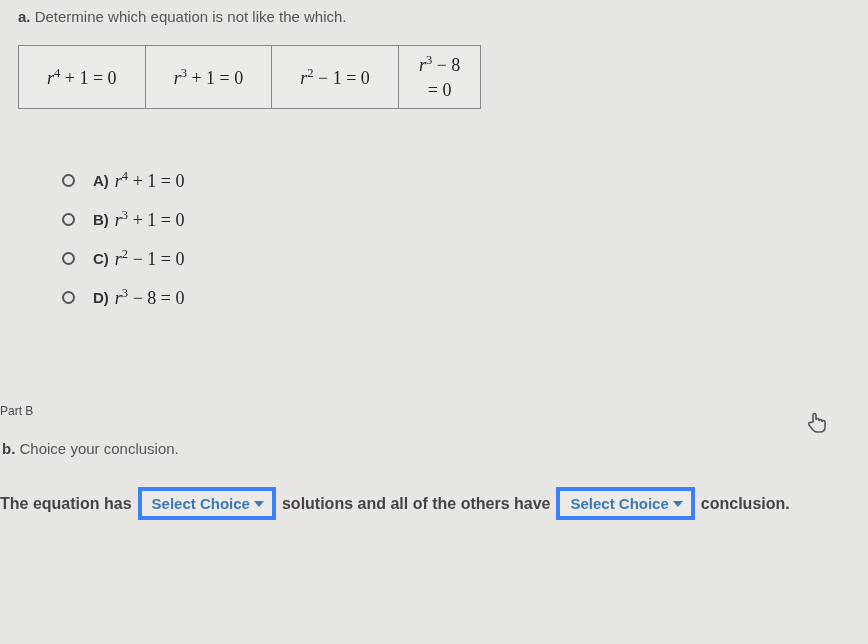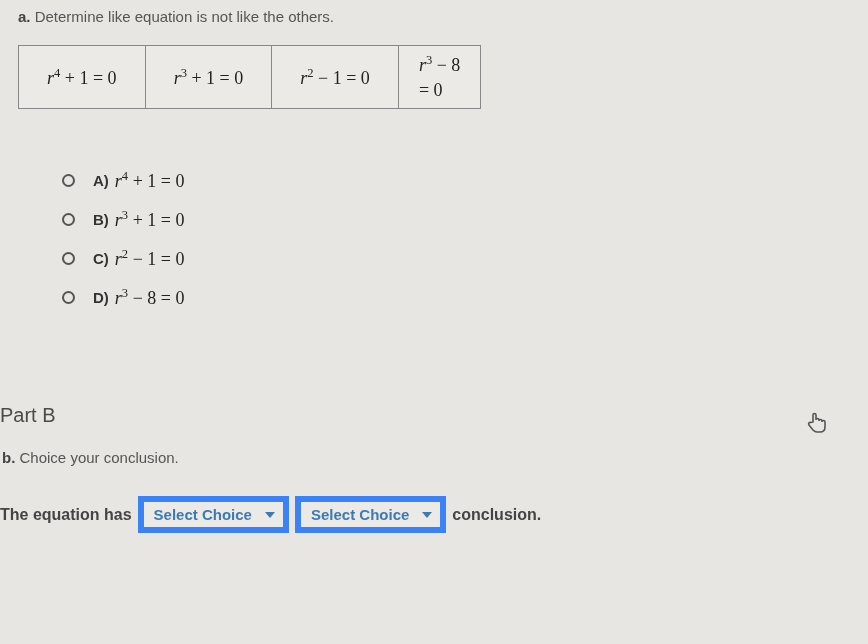--- a/index.html
+++ b/index.html
@@ -36,21 +36,21 @@
       font-family: 'Times New Roman', serif;
       font-size: 19px;
       color: #222;
       text-align: center;
       vertical-align: middle;
       background: #eceae6;
     }
     .eq-table td.last {
       padding: 6px 20px;
       line-height: 1.3;
-      text-align: left;
+      text-align: center;
     }
     .options {
       margin: 60px 0 0 62px;
     }
     .option-row {
       display: flex;
       align-items: center;
       margin-bottom: 16px;
     }
     .radio {
@@ -78,21 +78,21 @@
       vertical-align: super;
     }
     .cursor-hand {
       position: absolute;
       right: 40px;
       top: 410px;
       font-size: 22px;
       color: #555;
     }
     .part-b-heading {
-      font-size: 20px;
+      font-size: 12px;
       color: #4a4a4a;
       margin: 95px 0 0 0;
       padding-left: 0;
     }
     .prompt-b {
       font-size: 15px;
       color: #555;
       margin: 22px 0 0 2px;
     }
     .prompt-b .bold-label {
@@ -103,44 +103,44 @@
       font-size: 16px;
       color: #444;
       margin: 30px 0 0 0;
       display: flex;
       align-items: center;
       flex-wrap: wrap;
       gap: 6px;
       font-weight: bold;
     }
     .select-box {
-      border: 6px solid #3b82f6;
+      border: 4px solid #3b82f6;
       padding: 4px 8px 4px 10px;
       display: inline-flex;
       align-items: center;
       background: #eceae6;
       color: #3b7ab5;
       font-size: 15px;
-      gap: 13px;
+      gap: 4px;
     }
     .chevron {
       width: 0;
       height: 0;
       border-left: 5px solid transparent;
       border-right: 5px solid transparent;
       border-top: 6px solid #3b7ab5;
       display: inline-block;
     }
   </style>
 </head>
 <body>
 
 <div class="prompt-a">
   <span class="bold-label">a.</span>
-  <span>Determine like equation is not like the others.</span>
+  <span>Determine which equation is not like the which.</span>
 </div>
 
 <table class="eq-table">
   <tbody>
       <tr>
     <td>
       <span class="math"><i>r</i><sup>4</sup> + 1 = 0</span>
     </td>
     <td>
       <span class="math"><i>r</i><sup>3</sup> + 1 = 0</span>
@@ -190,18 +190,19 @@
   <span class="bold-label">b.</span>
   <span>Choice your conclusion.</span>
 </div>
 
 <div class="conclusion">
   <span>The equation has</span>
   <span class="select-box">
     <span>Select Choice</span>
     <span class="chevron"></span>
   </span>
+  <span>solutions and all of the others have</span>
   <span class="select-box">
     <span>Select Choice</span>
     <span class="chevron"></span>
   </span>
   <span>conclusion.</span>
 </div>
 
 </body></html>

